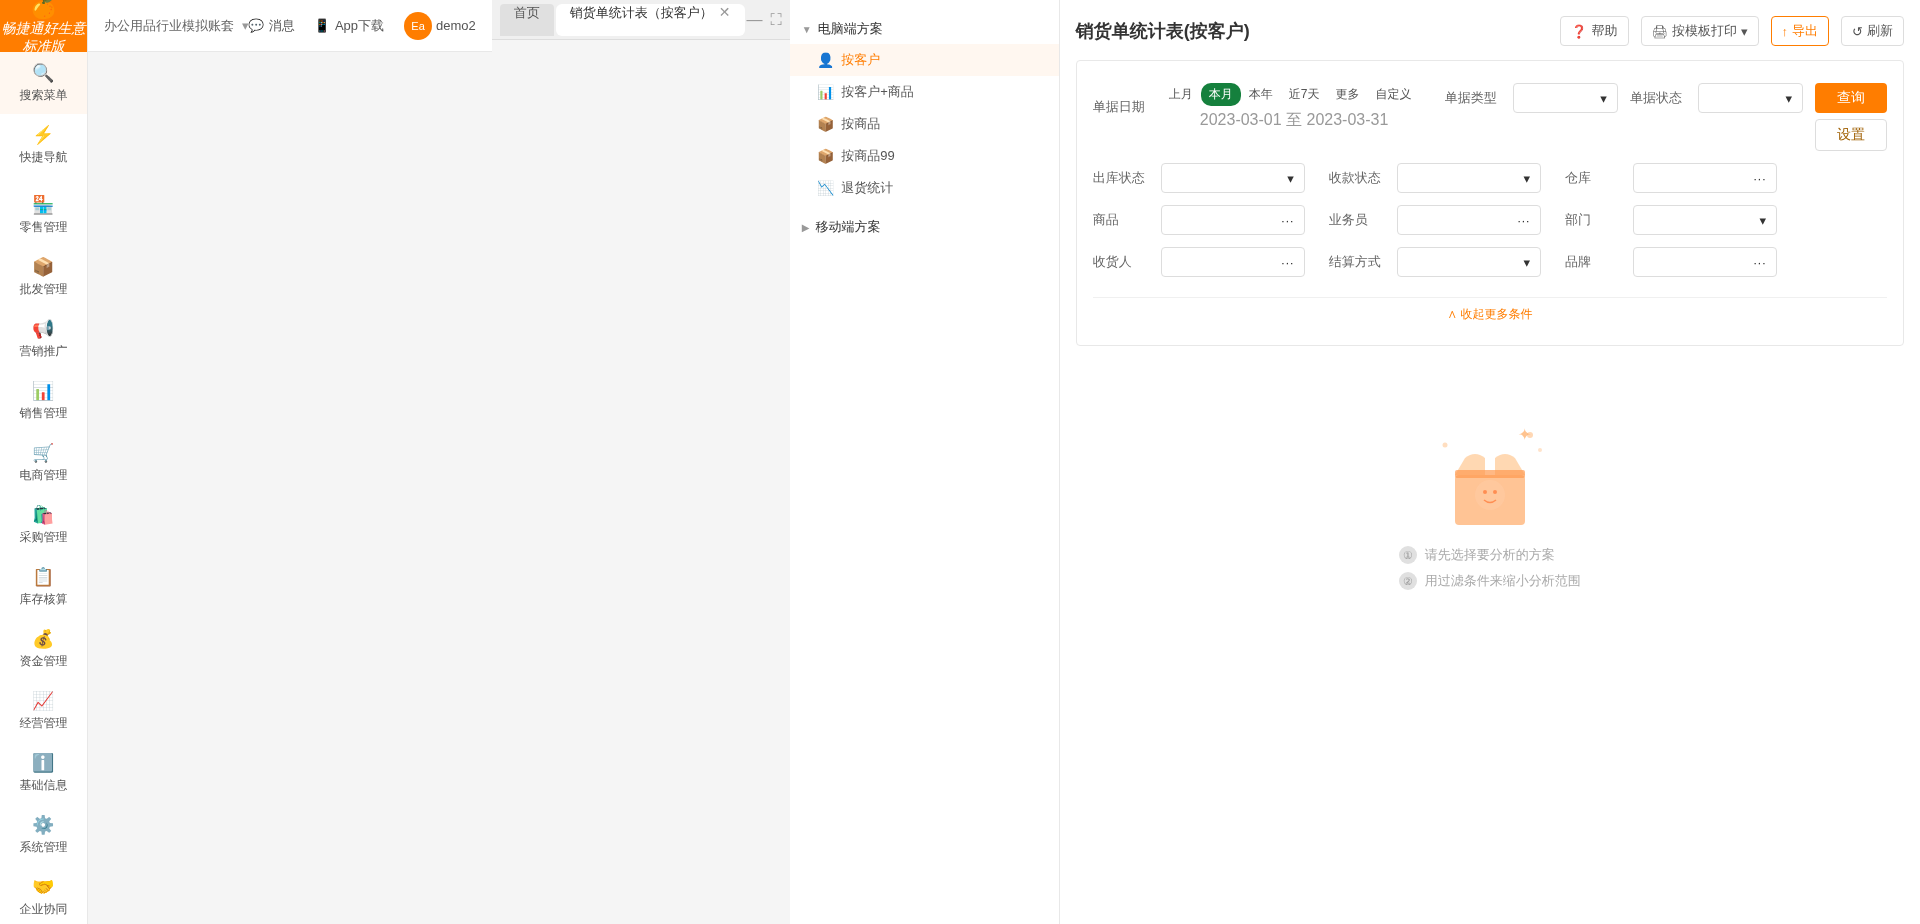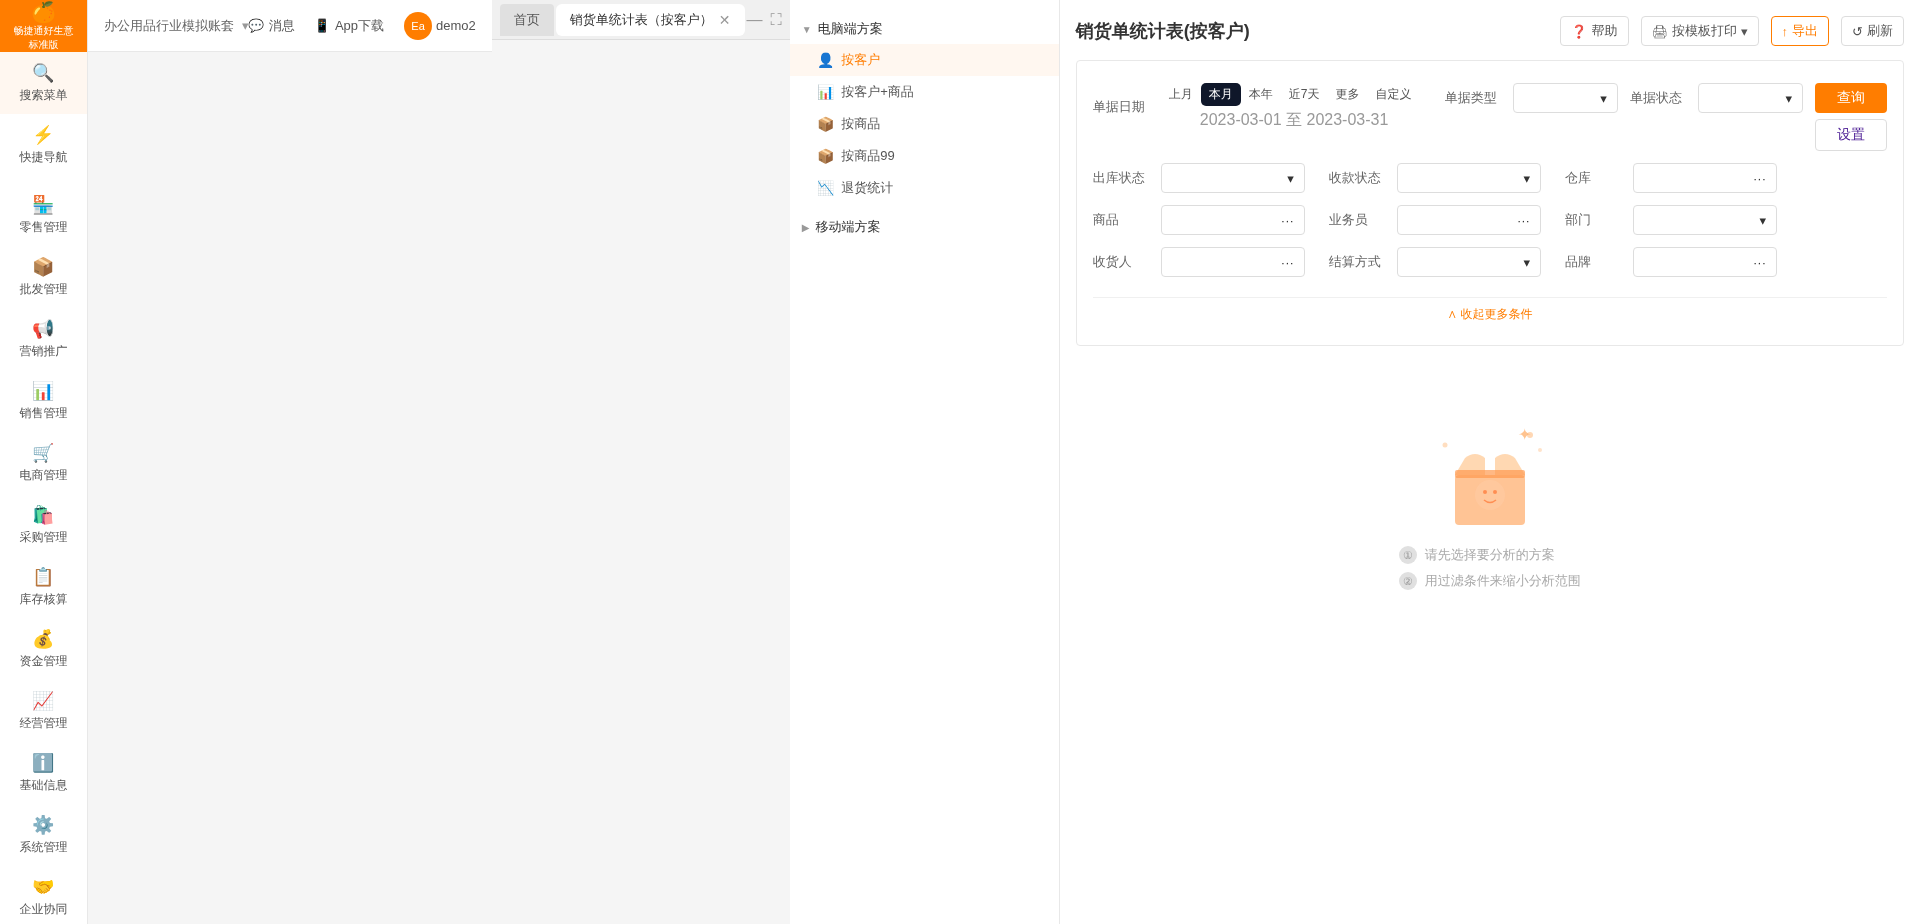--- a/index.html
+++ b/index.html
@@ -2,40 +2,40 @@
 <html><head>
   <meta charset="utf-8">
   <style>
     * { box-sizing: border-box; margin: 0; padding: 0; }
     body { font-family: 'Microsoft YaHei', Arial, sans-serif; font-size: 13px; background: #f5f5f5; display: flex; height: 924px; overflow: hidden; }
 
     
     .sidebar { width: 88px; background: #fff; border-right: 1px solid #e8e8e8; display: flex; flex-direction: column; align-items: center; padding-top: 0; height: 100%; overflow-y: auto; }
     .sidebar-logo { width: 88px; height: 52px; background: #ff7d00; display: flex; flex-direction: column; align-items: center; justify-content: center; color: #fff; font-size: 11px; flex-shrink: 0; }
     .sidebar-logo-icon { font-size: 20px; }
-    .sidebar-logo-text { font-size: 10px; margin-top: 0; }
+    .sidebar-logo-text { font-size: 14px; margin-top: 0; font-style: italic; }
     .sidebar-item { width: 88px; padding: 10px 5px; display: flex; flex-direction: column; align-items: center; cursor: pointer; color: #555; font-size: 12px; border-bottom: none; }
     .sidebar-item .icon { font-size: 18px; margin-bottom: 3px; }
     .sidebar-search { width: 88px; padding: 10px 5px; display: flex; flex-direction: column; align-items: center; cursor: pointer; color: #555; font-size: 12px; background: #fff7f0; }
     .sidebar-search .icon { font-size: 18px; margin-bottom: 3px; color: #ff7d00; }
     .sidebar-divider { width: 60px; height: 1px; background: #f0f0f0; margin: 4px 0; }
 
     
     .main { flex: 1; display: flex; flex-direction: row; overflow: hidden; }
 
     
     .top-bar { height: 52px; background: #fff; border-bottom: 1px solid #e8e8e8; display: flex; align-items: center; padding: 0 16px; justify-content: space-between; flex-shrink: 0; }
     .top-bar-left { display: flex; align-items: center; gap: 8px; color: #666; font-size: 13px; }
     .top-bar-right { display: flex; align-items: center; gap: 20px; color: #555; font-size: 13px; }
     .top-bar-right-item { display: flex; align-items: center; gap: 4px; cursor: pointer; }
     .avatar { width: 28px; height: 28px; border-radius: 50%; background: #ff7d00; display: flex; align-items: center; justify-content: center; color: #fff; font-size: 11px; }
 
     
     .tab-bar { height: 40px; background: #f0f0f0; display: flex; align-items: center; padding: 0 8px; flex-shrink: 0; border-bottom: 1px solid #ddd; }
-    .tab { height: 32px; padding: 0 14px; display: flex; align-items: center; gap: 6px; cursor: pointer; font-size: 13px; border-radius: 4px 4px 0 0; color: #555; background: #e0e0e0; margin-right: 2px; }
+    .tab { height: 32px; padding: 0 14px; display: flex; gap: 6px; cursor: pointer; font-size: 13px; border-radius: 4px 4px 0 0; color: #555; background: #e0e0e0; margin-right: 2px; }
     .tab.active { background: #fff; color: #333; border-radius: 6px; }
     .tab-close { font-size: 14px; color: #999; cursor: pointer; }
     .tab-home { background: #e0e0e0; color: #555; }
 
     
     .page-content { flex: 1; display: flex; overflow: hidden; }
 
     
     .left-panel { width: 270px; background: #fff; border-right: 1px solid #e8e8e8; padding: 10px 0; overflow-y: auto; flex-shrink: 0; }
     .panel-header { display: flex; align-items: center; justify-content: space-between; padding: 6px 12px; font-size: 13px; color: #333; font-weight: 500; }
@@ -52,34 +52,34 @@
     
     .right-content { flex: 1; overflow-y: auto; padding: 16px; background: #fff; }
 
     
     .page-title-bar { display: flex; align-items: center; justify-content: space-between; margin-bottom: 14px; }
     .page-title { font-size: 18px; font-weight: 600; color: #333; }
     .page-actions { display: flex; align-items: center; gap: 12px; }
     .action-btn { display: flex; align-items: center; gap: 4px; padding: 5px 10px; border: 1px solid #ddd; border-radius: 4px; cursor: pointer; font-size: 13px; color: #555; background: #fff; }
     .action-btn-export { color: #ff7d00; border-color: #ff7d00; }
     .query-btn { padding: 6px 22px; background: #ff7d00; color: #fff; border: none; border-radius: 4px; cursor: pointer; font-size: 14px; }
-    .settings-btn { padding: 6px 18px; background: #fff; color: #4c1d95; border: 1px solid #ddd; border-radius: 4px; cursor: pointer; font-size: 14px; }
+    .settings-btn { padding: 6px 18px; background: #fff; color: #a16207; border: 1px solid #ddd; border-radius: 4px; cursor: pointer; font-size: 14px; }
 
     
     .filter-section { border: 1px solid #e8e8e8; border-radius: 4px; padding: 14px 16px; margin-bottom: 14px; }
     .filter-row { display: flex; align-items: center; gap: 0; margin-bottom: 12px; }
     .filter-row:last-child { margin-bottom: 0; }
     .filter-label { color: #666; font-size: 13px; white-space: nowrap; min-width: 60px; }
     .filter-input { flex: 1; height: 30px; border: 1px solid #ddd; border-radius: 4px; padding: 0 10px; font-size: 13px; color: #333; display: flex; align-items: center; justify-content: space-between; cursor: pointer; background: #fff; }
     .filter-divider { width: 24px; }
 
     
     .date-filter { display: flex; align-items: center; gap: 0; }
     .date-preset { padding: 3px 8px; font-size: 12px; color: #555; cursor: pointer; border: none; background: none; }
-    .date-preset.active { background: #0f172a; color: #fff; border-radius: 5px; }
+    .date-preset.active { background: #15803d; color: #fff; border-radius: 10px; }
     .date-range { font-size: 16px; color: #999; margin-left: 8px; }
 
     
     .collapse-bar { text-align: center; padding: 8px; color: #ff7d00; cursor: pointer; font-size: 12px; border-top: 1px solid #f0f0f0; margin-top: 20px; }
 
     
     .empty-state { display: flex; flex-direction: column; align-items: center; justify-content: center; padding: 60px 20px; gap: 16px; }
     .empty-hints { display: flex; flex-direction: column; gap: 8px; }
     .empty-hint { display: flex; align-items: center; gap: 8px; color: #aaa; font-size: 13px; }
     .hint-num { width: 18px; height: 18px; border-radius: 50%; background: #e0e0e0; color: #999; display: flex; align-items: center; justify-content: center; font-size: 11px; }

